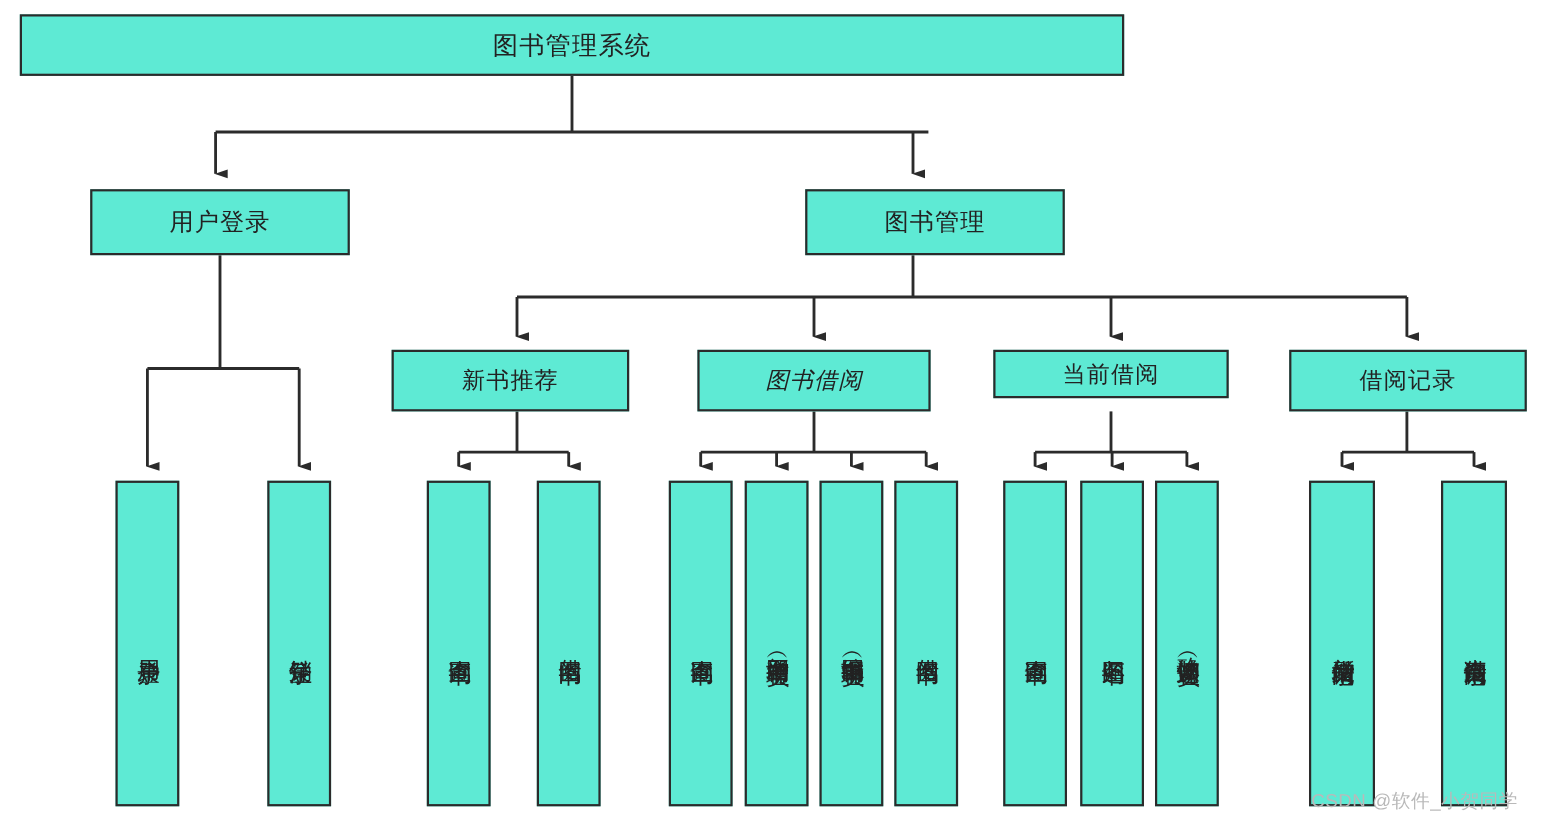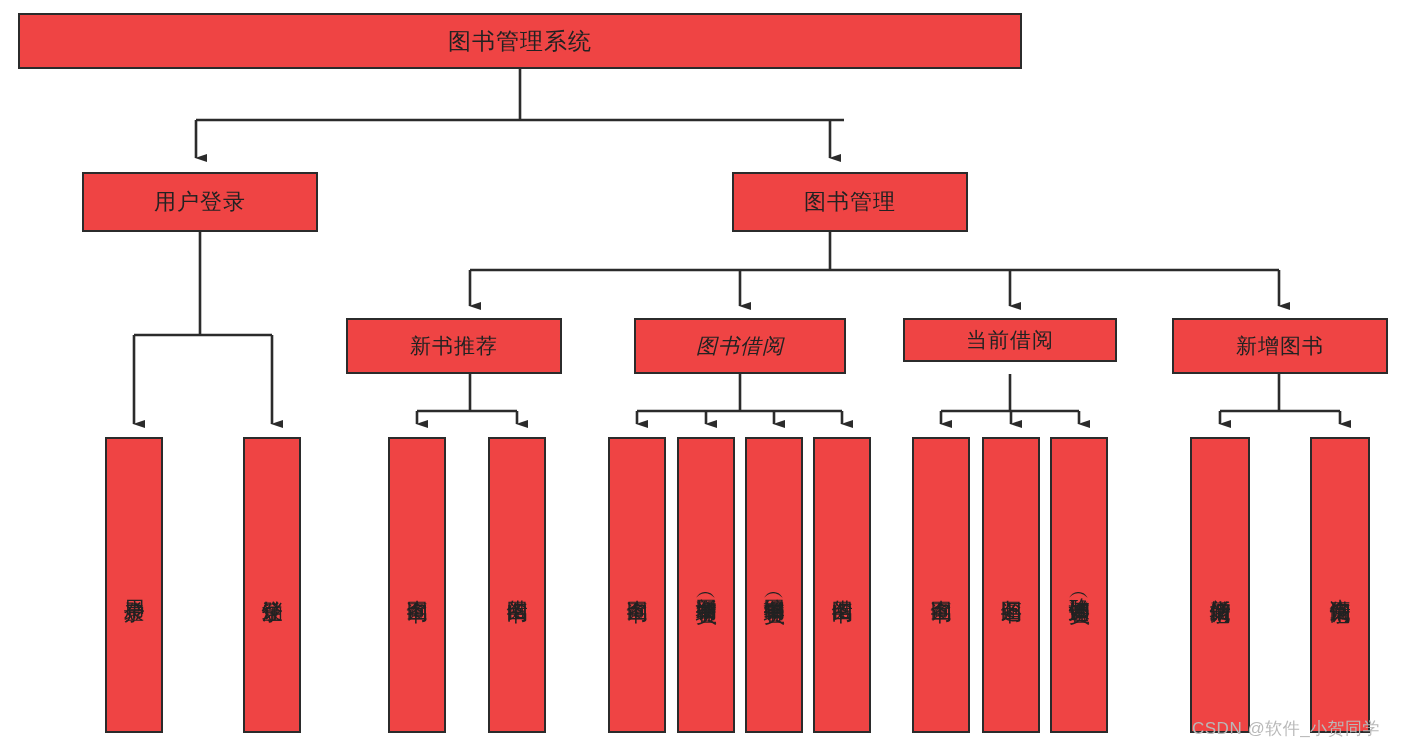--- a/index.html
+++ b/index.html
@@ -21,21 +21,21 @@
     position: absolute;
     left: 0;
     top: 0;
     width: 1405px;
     height: 747px;
     pointer-events: none;
   }
   .node {
     position: absolute;
     box-sizing: border-box;
-    background: #ef4444;
+    background: #5eead4;
     border: 2.5px solid #2b2b2b;
     display: flex;
     align-items: center;
     justify-content: center;
     color: #222222;
   }
   .node.root {
     font-size: 23px;
   }
   .node.lvl1 {
@@ -141,31 +141,31 @@
     <span class="hlabel">图书管理系统</span>
   </div>
 
   <div class="node lvl1" id="n-l1-0" style="left: 82px; top: 172px; width: 236px; height: 60px;">
     <span class="hlabel">用户登录</span>
   </div>
   <div class="node lvl1" id="n-l1-1" style="left: 732px; top: 172px; width: 236px; height: 60px;">
     <span class="hlabel">图书管理</span>
   </div>
 
-  <div class="node lvl2" id="n-l2-0" style="left: 346px; top: 318px; width: 216px; height: 56px;">
+  <div class="node lvl2" id="n-l2-0" style="left: 356px; top: 318px; width: 216px; height: 56px;">
     <span class="hlabel">新书推荐</span>
   </div>
   <div class="node lvl2" id="n-l2-1" style="left: 634px; top: 318px; width: 212px; height: 56px; font-style: italic;">
     <span class="hlabel">图书借阅</span>
   </div>
   <div class="node lvl2" id="n-l2-2" style="left: 903px; top: 318px; width: 214px; height: 44px;">
     <span class="hlabel">当前借阅</span>
   </div>
   <div class="node lvl2" id="n-l2-3" style="left: 1172px; top: 318px; width: 216px; height: 56px;">
-    <span class="hlabel">新增图书</span>
+    <span class="hlabel">借阅记录</span>
   </div>
 
   <div class="node leaf" id="n-lf-0" style="left: 105px; top: 437px; width: 58px; height: 296px;">
     <span class="vlabel">用户登录</span>
   </div>
   <div class="node leaf" id="n-lf-1" style="left: 243px; top: 437px; width: 58px; height: 296px;">
     <span class="vlabel">注销登录</span>
   </div>
   <div class="node leaf" id="n-lf-2" style="left: 388px; top: 437px; width: 58px; height: 296px;">
     <span class="vlabel">查询图书</span>

